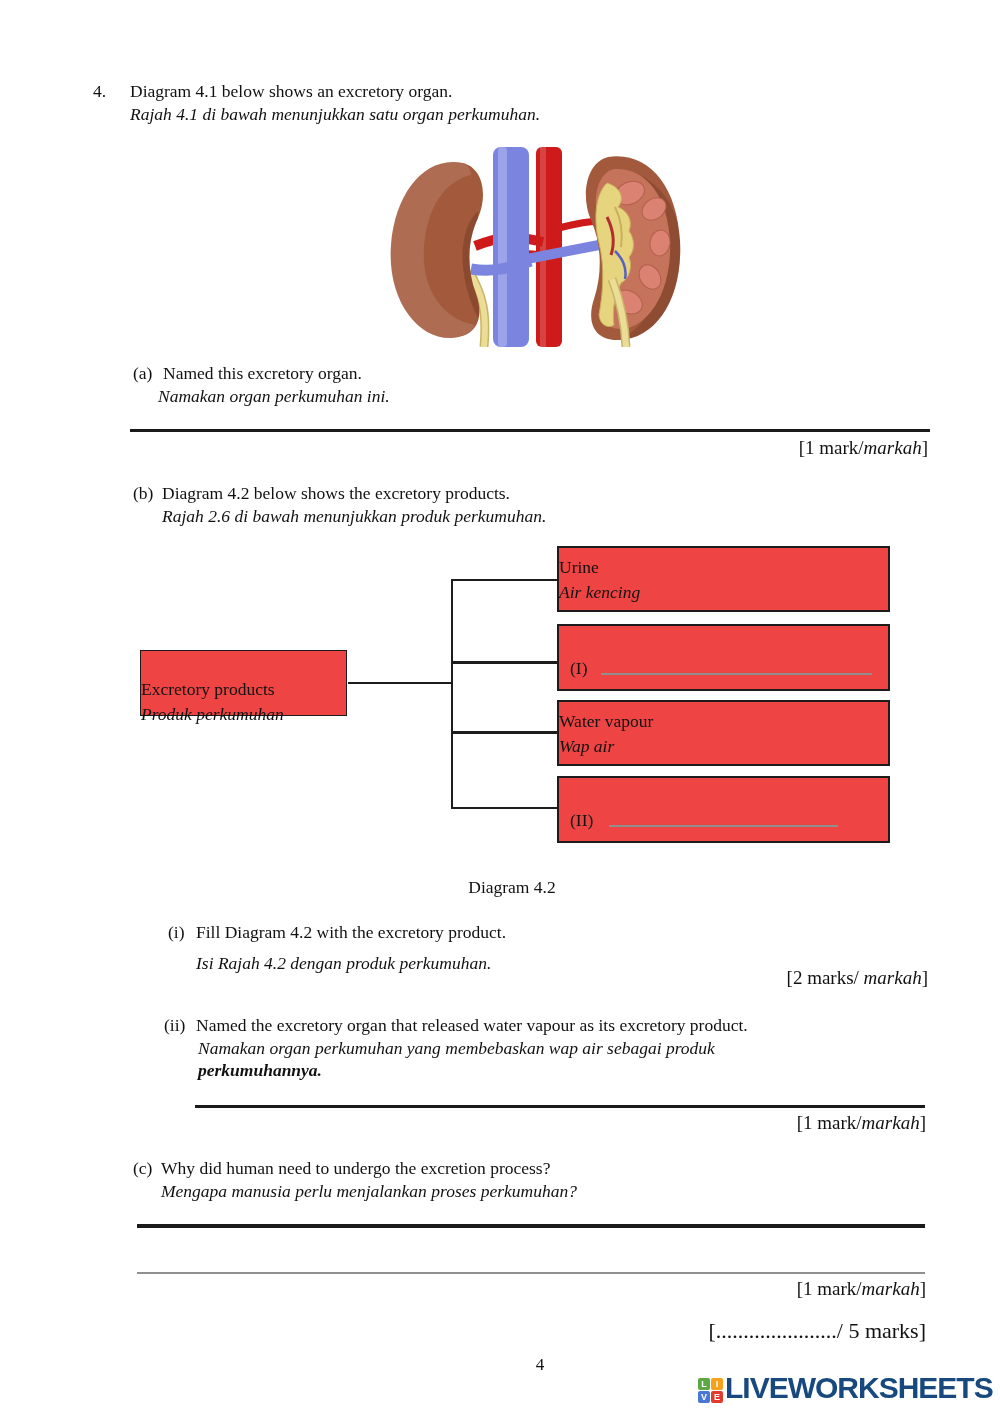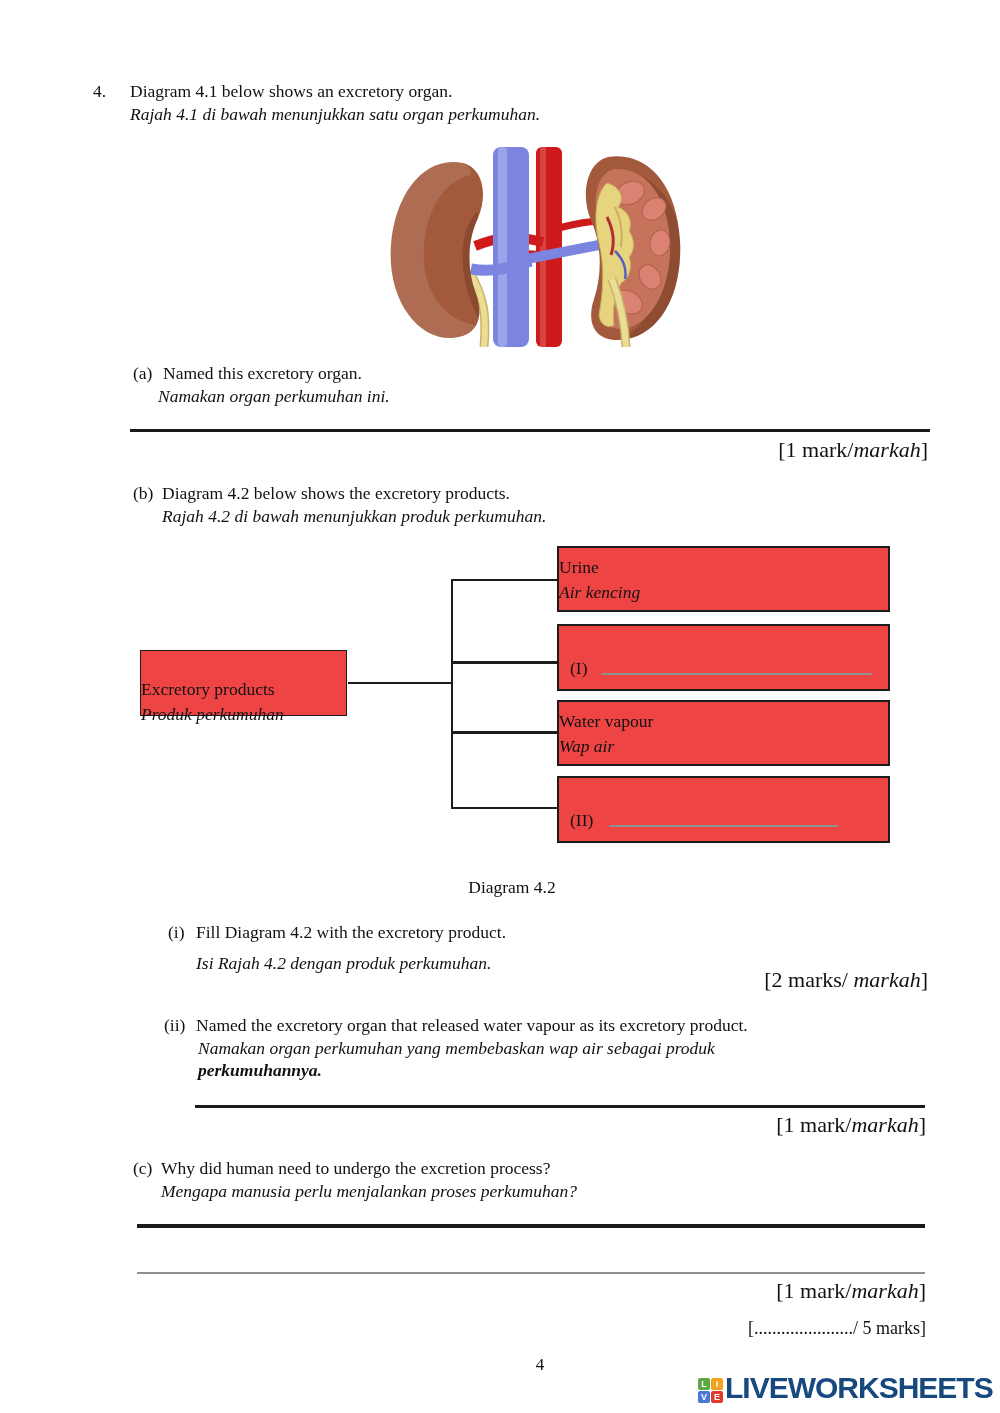--- a/index.html
+++ b/index.html
@@ -8,21 +8,21 @@
     width:1000px;height:1413px;
     margin:0 auto;
     background:#ffffff;
     font-family:"Liberation Serif", serif;
     color:#111;
     overflow:hidden;
   }
   .abs{position:absolute;}
   .t{font-size:17.5px;line-height:22px;white-space:nowrap;}
   .it{font-style:italic;}
-  .marks{font-size:22px;white-space:nowrap;text-align:right;}
+  .marks{font-size:19px;white-space:nowrap;text-align:right;}
   .ansline{background:var(--line_black);}
   .greyline{background:var(--line_grey);}
 
   
   .dbox{
     position:absolute;
     border:2px solid #1c1c1c;
     background:#ef4444;
     box-sizing:border-box;
     text-align:left;
@@ -122,21 +122,21 @@
   </div>
 
   <div class="abs t" style="left:133px;top:362px;">(a)</div>
   <div class="abs t" style="left:163px;top:362px;">Named this excretory organ.</div>
   <div class="abs t it" style="left:158px;top:385px;">Namakan organ perkumuhan ini.</div>
   <div class="abs ansline" style="left:130px;top:429px;width:800px;height:3px;"></div>
   <div class="abs marks" style="right:72px;top:437px;"><span>[1 mark/</span><span class="it">markah</span><span>]</span></div>
 
   <div class="abs t" style="left:133px;top:482px;">(b)</div>
   <div class="abs t" style="left:162px;top:482px;">Diagram 4.2 below shows the excretory products.</div>
-  <div class="abs t it" style="left:162px;top:505px;">Rajah 4.2 di bawah menunjukkan produk perkumuhan.</div>
+  <div class="abs t it" style="left:162px;top:505px;">Rajah 2.6 di bawah menunjukkan produk perkumuhan.</div>
 
   <div class="dline" style="left:451px;top:579px;width:2px;height:230px;"></div>
   <div class="dline" style="left:348px;top:682px;width:104px;height:2px;"></div>
   <div class="dline" style="left:451px;top:579px;width:107px;height:2px;"></div>
   <div class="dline" style="left:451px;top:661px;width:107px;height:3px;"></div>
   <div class="dline" style="left:451px;top:731px;width:107px;height:3px;"></div>
   <div class="dline" style="left:451px;top:807px;width:107px;height:2px;"></div>
 
   <div class="dbox" style="left:140px;top:650px;width:207px;height:66px;border-width:1.5px;">
     <div class="inner" style="padding-top:6px;margin-top:20px;">
@@ -183,21 +183,21 @@
   <div class="abs ansline" style="left:195px;top:1105px;width:730px;height:3px;"></div>
   <div class="abs marks" style="right:74px;top:1112px;"><span>[1 mark/</span><span class="it">markah</span><span>]</span></div>
 
   <div class="abs t" style="left:133px;top:1157px;">(c)</div>
   <div class="abs t" style="left:161px;top:1157px;">Why did human need to undergo the excretion process?</div>
   <div class="abs t it" style="left:161px;top:1180px;">Mengapa manusia perlu menjalankan proses perkumuhan?</div>
   <div class="abs ansline" style="left:137px;top:1224px;width:788px;height:4px;"></div>
   <div class="abs greyline" style="left:137px;top:1272px;width:788px;height:2px;"></div>
   <div class="abs marks" style="right:74px;top:1278px;"><span>[1 mark/</span><span class="it">markah</span><span>]</span></div>
 
-  <div class="abs marks" style="right:74px;top:1318px;font-size:18px;">[....................../ 5 marks]</div>
+  <div class="abs marks" style="right:74px;top:1318px;font-size:22px;">[....................../ 5 marks]</div>
   <div class="abs pagenum" style="left:40px;top:1355px;">4</div>
 
   <div class="abs logo" style="left:698px;top:1371px;">
     <span class="logo-grid">
       <span class="logo-tile" style="background: rgb(91, 168, 69);">L</span>
       <span class="logo-tile" style="background: rgb(245, 161, 28);">I</span>
       <span class="logo-tile" style="background: rgb(74, 119, 212);">V</span>
       <span class="logo-tile" style="background: rgb(226, 59, 46);">E</span>
     </span>
     <span class="logo-text">LIVEWORKSHEETS</span>

